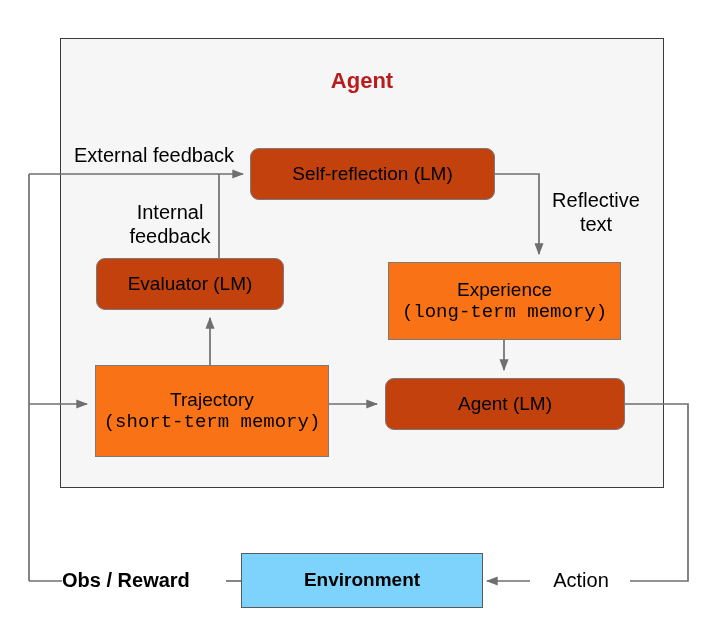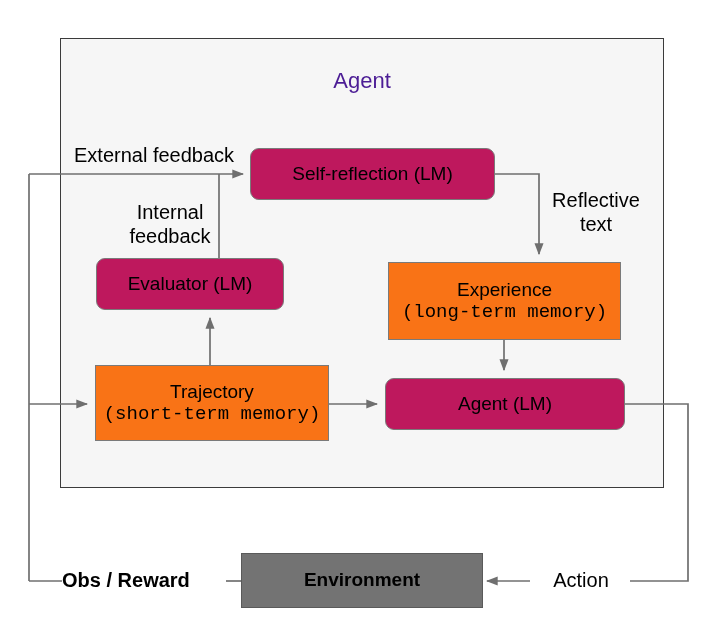--- a/index.html
+++ b/index.html
@@ -36,48 +36,48 @@
     width: 604px; height: 450px;
     background: #f6f6f6;
     border: 1px solid #3b3b3b;
   }
   .agent-title {
     position: absolute;
     left: 60px; top: 68px;
     width: 604px;
     text-align: center;
     font-size: 22px;
-    font-weight: normal;
-    color: #4c1d95;
+    font-weight: bold;
+    color: #b91c1c;
     font-family: "Liberation Sans", "DejaVu Sans", sans-serif;
   }
   .lm-box {
-    background: #be185d;
+    background: #c2410c;
     border: 1px solid #7a7a7a;
     border-radius: 9px;
     font-size: 19px;
     color: #000;
   }
   .mem-box {
     background: #f97316;
     border: 1px solid #7a7a7a;
     font-size: 19px;
     color: #000;
   }
   .env-box {
-    background: #737373;
+    background: #7dd3fc;
     border: 1px solid #5a5a5a;
     font-size: 19px;
     font-weight: bold;
     color: #000;
   }
   .n-selfreflection { left: 250px; top: 148px; width: 245px; height: 52px; }
   .n-evaluator     { left: 96px;  top: 258px; width: 188px; height: 52px; }
   .n-experience    { left: 388px; top: 262px; width: 233px; height: 78px; }
-  .n-trajectory    { left: 95px;  top: 365px; width: 234px; height: 76px; }
+  .n-trajectory    { left: 95px;  top: 365px; width: 234px; height: 92px; }
   .n-actor         { left: 385px; top: 378px; width: 240px; height: 52px; }
   .n-environment   { left: 241px; top: 553px; width: 242px; height: 55px; }
 
   .edge-label {
     position: absolute;
     font-size: 20px;
     color: #000;
     text-align: center;
     line-height: 1.22;
     white-space: pre-line;

